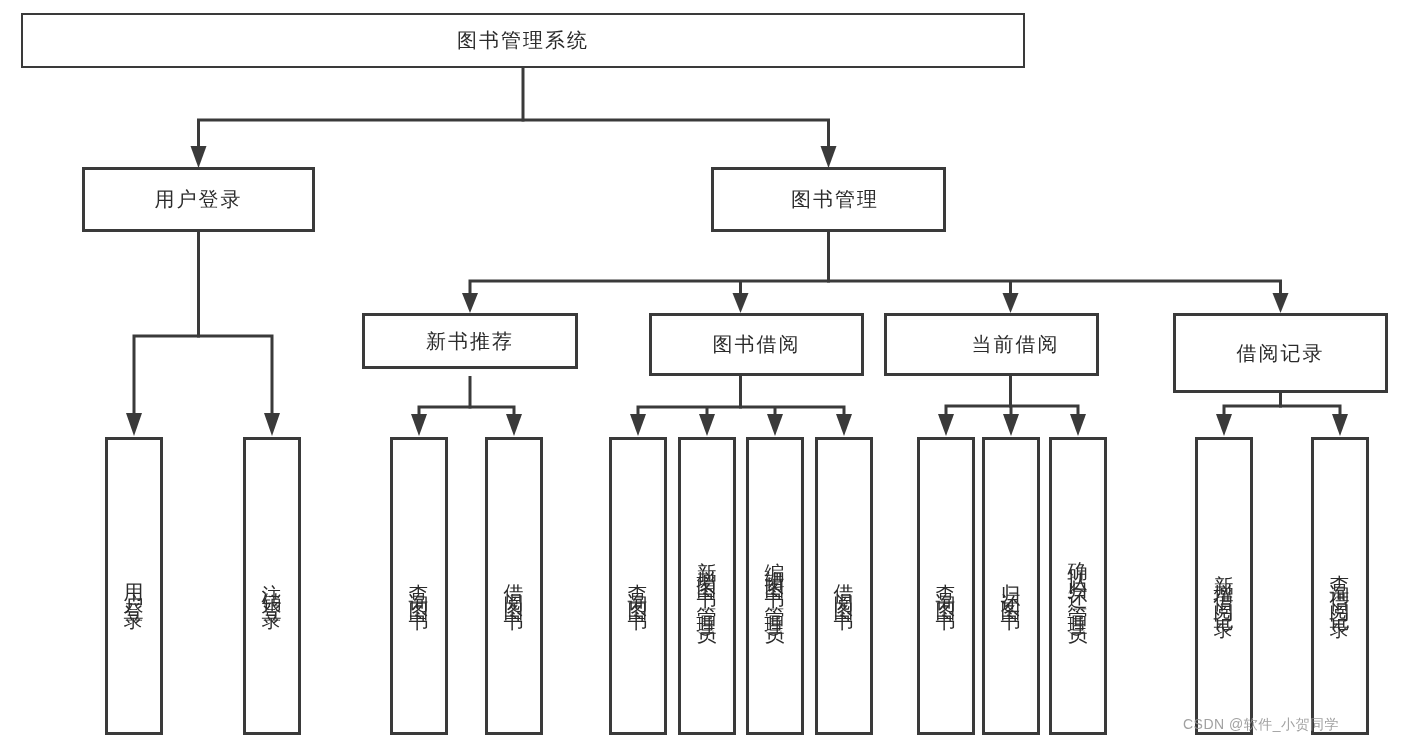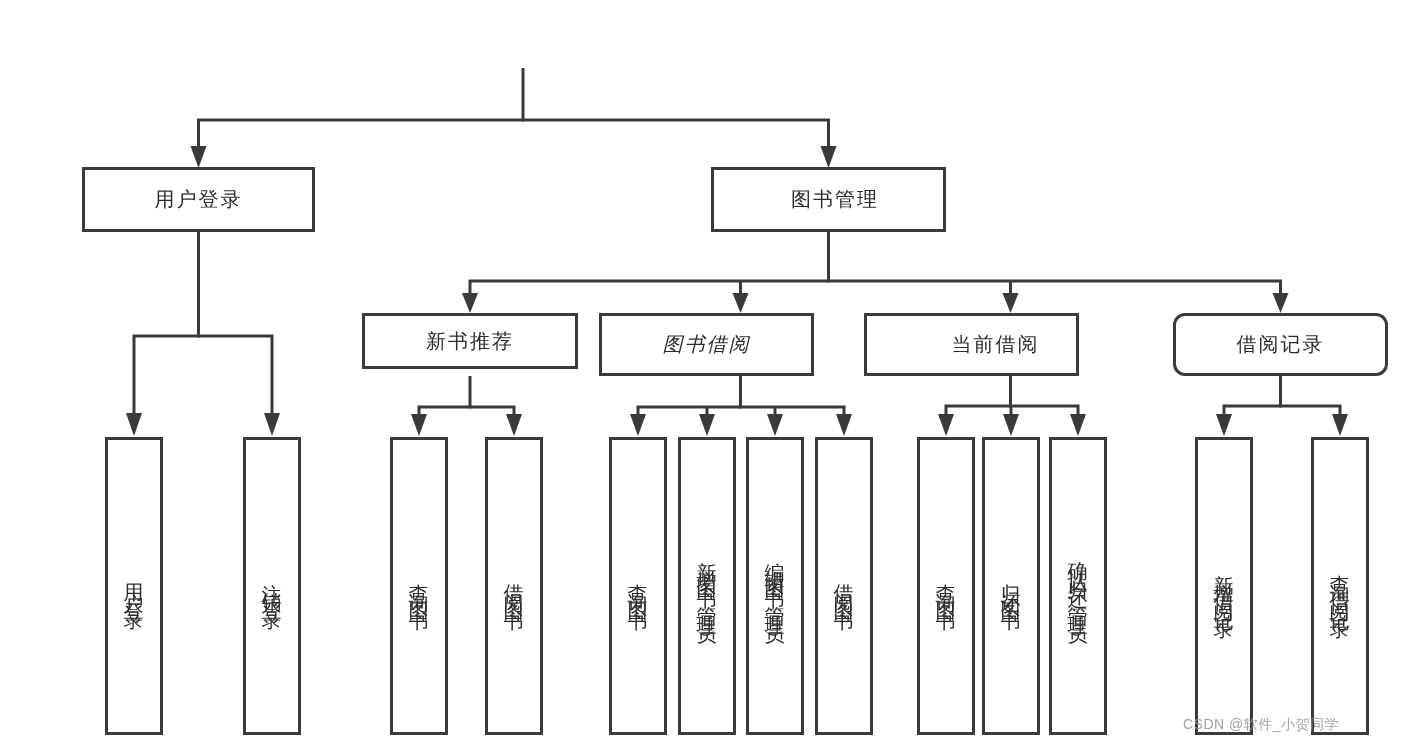--- a/index.html
+++ b/index.html
@@ -90,38 +90,41 @@
       <polygon points="767,414 783,414 775,436"></polygon>
       <polygon points="836,414 852,414 844,436"></polygon>
       <polygon points="938,414 954,414 946,436"></polygon>
       <polygon points="1003,414 1019,414 1011,436"></polygon>
       <polygon points="1070,414 1086,414 1078,436"></polygon>
       <polygon points="1216,414 1232,414 1224,436"></polygon>
       <polygon points="1332,414 1348,414 1340,436"></polygon>
     </g>
   </svg>
 
+  <div class="box root" style="left:21px;top:13px;width:1004px;height:55px;">
+    <span class="h-label">图书管理系统</span>
+  </div>
 
   <div class="box" style="left:82px;top:167px;width:233px;height:65px;">
     <span class="h-label">用户登录</span>
   </div>
   <div class="box" style="left:711px;top:167px;width:235px;height:65px;padding-left:13px;">
     <span class="h-label">图书管理</span>
   </div>
 
   <div class="box" style="left:362px;top:313px;width:216px;height:56px;">
     <span class="h-label">新书推荐</span>
   </div>
-  <div class="box" style="left:599px;top:313px;width:215px;height:63px;font-style:italic;">
+  <div class="box" style="left:649px;top:313px;width:215px;height:63px;">
     <span class="h-label">图书借阅</span>
   </div>
-  <div class="box" style="left:864px;top:313px;width:215px;height:63px;padding-left:48px;">
+  <div class="box" style="left:884px;top:313px;width:215px;height:63px;padding-left:48px;">
     <span class="h-label">当前借阅</span>
   </div>
-  <div class="box" style="left:1173px;top:313px;width:215px;height:63px;border-radius:12px;">
+  <div class="box" style="left:1173px;top:313px;width:215px;height:80px;">
     <span class="h-label">借阅记录</span>
   </div>
 
   <div class="box leaf" style="left:105px;">
     <span class="v-label">用户登录</span>
   </div>
   <div class="box leaf" style="left:243px;">
     <span class="v-label">注销登录</span>
   </div>
   <div class="box leaf" style="left:390px;">

